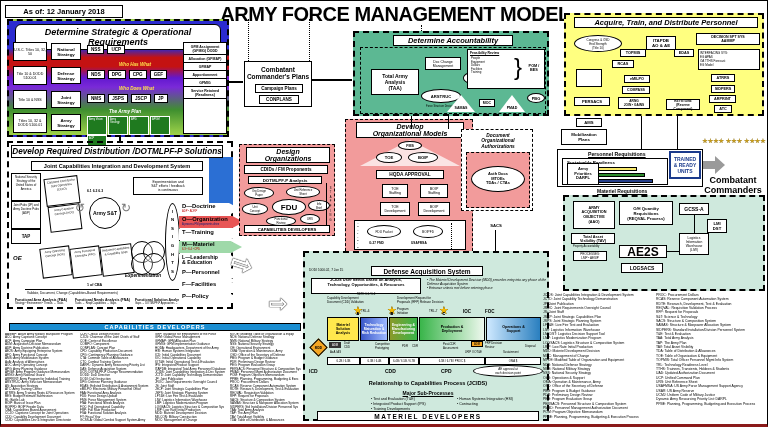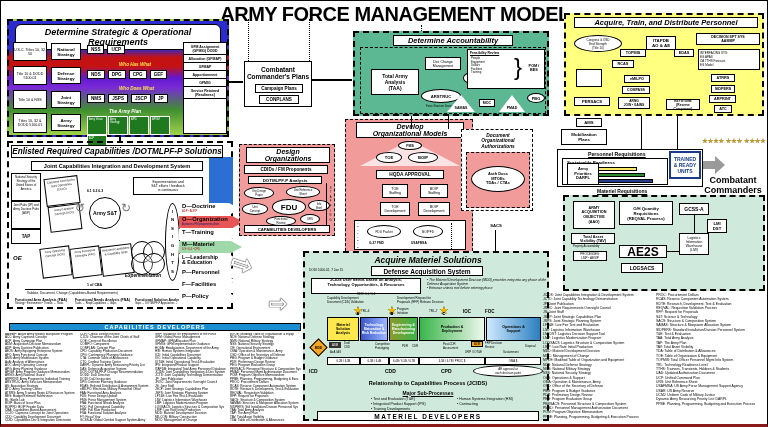--- a/index.html
+++ b/index.html
@@ -30,20 +30,21 @@
   .hollow{position:absolute;color:#fff;text-shadow:0 0 1px #000, 0 0 1px #000;font-weight:bold;}
   .doc{position:absolute;background:#fff;border:1px solid #000;font-size:2.9px;padding:1px;text-align:center;overflow:hidden;}
   .venn{position:absolute;width:20px;height:20px;border:1px solid #000;border-radius:50%;background:rgba(255,255,255,0.25);}
   .bul div{margin-bottom:1px;}
 </style>
 </head>
 <body>
 
 <div id="stage">
 
+  <div class="bx ctr" style="left:4px;top:4px;width:118px;height:13px;font-size:7.5px;font-weight:bold;">As of: 12 January 2018</div>
   <div class="abs ctr bd" style="left:218px;top:2px;width:352px;height:22px;font-size:20px;letter-spacing:-0.5px;">ARMY FORCE MANAGEMENT MODEL</div>
 
   <div class="abs dash" style="left:6px;top:18px;width:222px;height:118px;border:2px dashed #000;background:linear-gradient(180deg,#2b2bd0 0%,#2b2bd0 24%,#c41212 32%,#c41212 40%,#6218cf 50%,#7a2ad8 58%,#3f8f2f 78%,#9fd34a 100%);">
     <div class="bx ctr it bd" style="left:6px;top:3px;width:206px;height:26px;font-size:9px;border-radius:6px;">Determine Strategic &amp; Operational Requirements</div>
 
     <div class="bx ctr" style="left:4px;top:21px;width:34px;height:19px;font-size:3.6px;">U.S.C. Titles 10, 32, 50</div>
     <div class="bx ctr bd" style="left:42px;top:22px;width:30px;height:17px;font-size:4.4px;">National Strategy</div>
     <div class="abs chips" style="left:78px;top:24px;width:92px;"><span>NSS</span><span>UCP</span></div>
 
     <div class="bx ctr" style="left:4px;top:45px;width:34px;height:19px;font-size:3.6px;">Title 10 &amp; DODD 5100.01</div>
@@ -198,21 +199,21 @@
 Information
 Warehouse
 (LIW)</div>
     <div class="bx ctr bd" style="left:56px;top:66px;width:42px;height:10px;font-size:5px;">LOGSACS</div>
     <div class="ln" style="left:102px;top:54px;width:12px;height:1px;"></div>
     <div class="ln" style="left:129px;top:18px;width:1px;height:18px;"></div>
   </div>
 
   <div class="abs" style="left:6px;top:140px;width:226px;height:168px;border:2px dashed #000;">
     <div class="abs" style="left:200px;top:14px;width:24px;height:52px;background:#2b6fd4;"></div>
-    <div class="bx ctr it bd" style="left:2px;top:2px;width:212px;height:13px;font-size:8.2px;">Enlisted Required Capabilities /DOTMLPF-P Solutions</div>
+    <div class="bx ctr it bd" style="left:2px;top:2px;width:212px;height:13px;font-size:8.2px;">Develop Required Distribution /DOTMLPF-P Solutions</div>
     <div class="bx ctr bd" style="left:22px;top:18px;width:172px;height:10px;font-size:5.6px;">Joint Capabilities Integration and Development System</div>
     <div class="bx ctr pre" style="left:124px;top:34px;width:70px;height:18px;font-size:3.4px;">Experimentation and
 S&amp;T efforts / feedback
 is continuous</div>
     <div class="doc" style="left:2px;top:30px;width:26px;height:24px;">National Security Strategy of the United States of America</div>
     <div class="doc" style="left:2px;top:58px;width:26px;height:24px;">Joint Pubs (JP) and Army Doctrine Pubs (ADP)</div>
     <div class="doc ctr bd" style="left:2px;top:86px;width:26px;height:11px;font-size:4.5px;">TAP</div>
     <div class="abs bd it" style="left:4px;top:112px;font-size:6px;">OE</div>
     <div class="doc" style="left:36px;top:34px;width:30px;height:24px;transform:rotate(-7deg);">Capstone Concept for Joint Operations (CCJO)</div>
     <div class="doc" style="left:40px;top:62px;width:28px;height:22px;transform:rotate(-7deg);">Army Capstone Concept (ACC)</div>
@@ -357,21 +358,20 @@
     <div class="abs" style="left:4px;top:22px;width:64px;height:56px;background:#f29b9b;border:1px dashed #000;"></div>
     <div class="bx ov ctr bd pre" style="left:9px;top:36px;width:54px;height:26px;font-size:4px;line-height:4.8px;">Auth Docs
 MTOEs
 TDAs / CTAs</div>
   </div>
   <div class="tri" style="left:479px;top:212px;width:32px;height:17px;"></div>
   <div class="abs ctr bd" style="left:479px;top:221px;width:32px;height:7px;font-size:4.2px;">SACS</div>
   <div class="ln" style="left:494px;top:229px;width:1px;height:21px;"></div>
 
   <div class="abs" style="left:302px;top:250px;width:246px;height:170px;border:2px dashed #000;background:#cfe9dd;">
-    <div class="abs ctr it bd" style="left:58px;top:1px;width:130px;height:11px;font-size:8.5px;background:#cfe9dd;">Acquire Materiel Solutions</div>
     <div class="abs" style="left:4px;top:15px;font-size:3.2px;">DODI 5000.02, 7 Jan 15</div>
     <div class="bx ctr bd" style="left:66px;top:13px;width:112px;height:10px;font-size:6.5px;">Defense Acquisition System</div>
     <div class="bx ctr pre bd" style="left:6px;top:25px;width:110px;height:16px;font-size:4px;">
       <div>
         <div class="pre">JCIDS User Needs based on Analysis,
 Technology, Opportunities, &amp; Resources</div>
         <div style="font-size:2.8px;font-weight:normal;">RDTE 6.1 / 6.2</div>
       </div>
     </div>
     <div class="abs it pre" style="left:122px;top:25px;width:120px;font-size:3.3px;">• The Materiel Development Decision (MDD) precedes entry into any phase of the Defense Acquisition System

